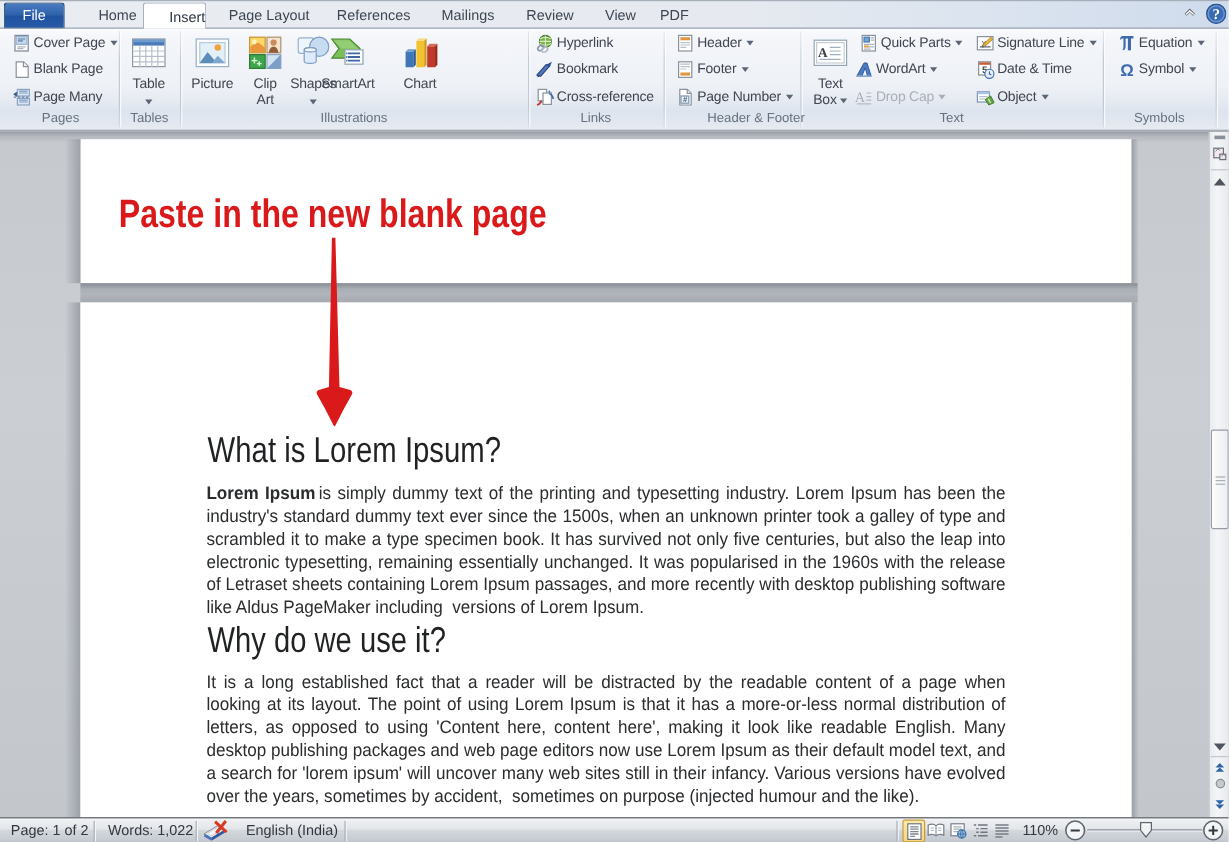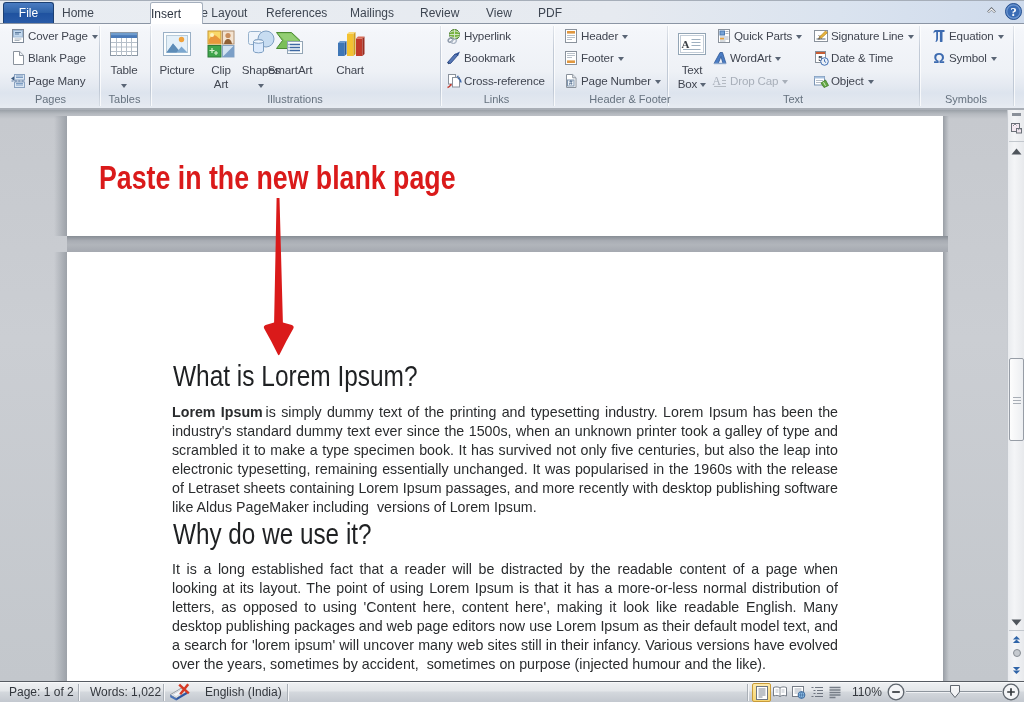--- a/index.html
+++ b/index.html
@@ -8,21 +8,21 @@
 
 
 #tabrow { position:absolute; left:0; top:0; width:1024px; height:24px;
   background:linear-gradient(90deg,#e9edf2 0%,#e6eaf0 60%,#dae3ef 82%,#cfdbec 100%); }
 #tabrow:before { content:""; position:absolute; left:0; top:0; width:100%; height:1px; background:#a6aeb9; }
 #tabline { position:absolute; left:0; top:23px; width:1024px; height:1px; background:#8b95a4; }
 #filetab { position:absolute; left:3px; top:2px; width:51px; height:22px;
   background:linear-gradient(#4a7cc2 0%,#2e62a8 45%,#1f52a0 50%,#2a5ca8 100%);
   border:1px solid #1b3f72; border-bottom:none; border-radius:3px 3px 0 0;
   color:#fff; font-size:12px; text-align:center; line-height:21px; }
-.tab { position:absolute; top:2px; height:22px; color:#3e4652; font-size:12px; text-align:left; line-height:22px; }
+.tab { position:absolute; top:2px; height:22px; color:#3e4652; font-size:12px; text-align:right; line-height:22px; }
 .tab.active { background:#ffffff; border:1px solid #a5afbd; border-bottom:none; border-radius:2.5px 2.5px 0 0; color:#2c3440; z-index:5; }
 #rchev { position:absolute; left:985px; top:4px; width:13px; height:13px; }
 #rhelp { position:absolute; left:1005px; top:3px; width:17px; height:17px; }
 
 
 #ribbon { position:absolute; left:0; top:24px; width:1024px; height:86px;
   background:linear-gradient(#fafbfd 0%,#f4f6fa 8%,#eef1f6 55%,#e4e9f1 72%,#dde4ee 80%,#e3e8f0 92%,#e9edf3 100%); }
 #ribbon .sep { position:absolute; top:2px; width:1px; height:80px; background:linear-gradient(#e2e6ec,#c2cad6 30%,#bfc8d5 80%,#d6dce4); }
 #ribbon .sep:after { content:""; position:absolute; left:1px; top:0; width:1px; height:80px; background:rgba(255,255,255,.75); }
 .glabel { position:absolute; top:69px; height:14px; font-size:11px; color:#64718125; color:#66727f; text-align:center; }
@@ -58,21 +58,21 @@
 #status .sitem { position:absolute; top:0; line-height:20px; }
 #status .vbtn { position:absolute; top:1px; width:19px; height:19px; }
 #status .vbtn.sel { background:linear-gradient(#fde9a9,#f7d673); border:1px solid #c99b38; border-radius:2px; }
 </style>
 </head>
 <body>
 
 <div id="tabrow">
   <div id="filetab">File</div>
   <div class="tab" style="left:62px;width:52px;">Home</div>
-  <div class="tab active" style="left:119px;width:53px;margin-left:31px;">Insert</div>
+  <div class="tab active" style="left:119px;width:53px;">Insert</div>
   <div class="tab" style="left:180px;width:78px;">Page Layout</div>
   <div class="tab" style="left:266px;width:76px;">References</div>
   <div class="tab" style="left:350px;width:62px;">Mailings</div>
   <div class="tab" style="left:420px;width:58px;">Review</div>
   <div class="tab" style="left:486px;width:44px;">View</div>
   <div class="tab" style="left:538px;width:36px;">PDF</div>
   <svg id="rchev" viewBox="0 0 15 13">
       <path d="M3.5 8.5 L7.5 4.5 L11.5 8.5" fill="none" stroke="#61656c" stroke-width="2.8"></path>
       <path d="M3.8 8.3 L7.5 4.9 L11.2 8.3" fill="none" stroke="#fdfdfd" stroke-width="1.3"></path>
     </svg>

